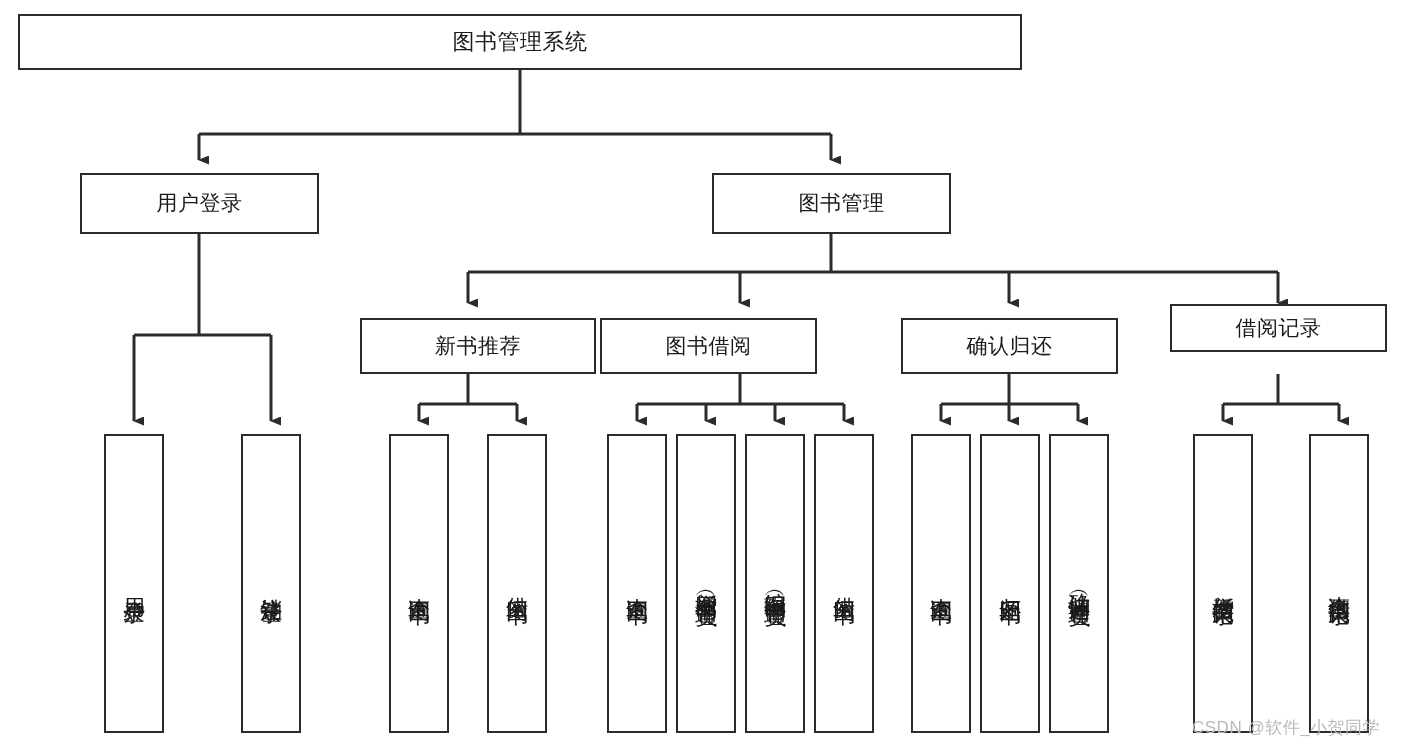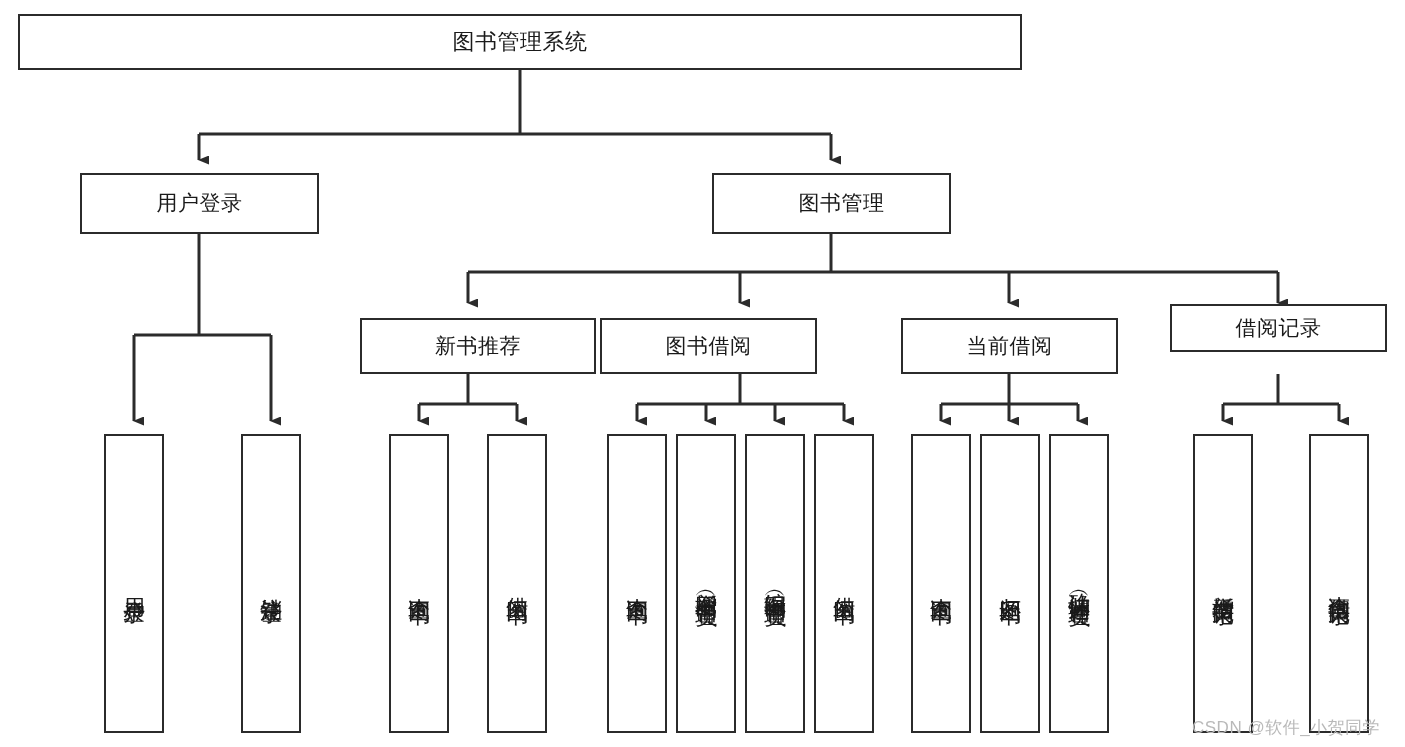--- a/index.html
+++ b/index.html
@@ -138,21 +138,21 @@
     <span class="node-label">图书管理</span>
   </div>
 
   <div class="node horiz" style="left:360px; top:318px; width:236px; height:56px;">
     <span class="node-label">新书推荐</span>
   </div>
   <div class="node horiz" style="left:600px; top:318px; width:217px; height:56px;">
     <span class="node-label">图书借阅</span>
   </div>
   <div class="node horiz" style="left:901px; top:318px; width:217px; height:56px;">
-    <span class="node-label">当前借阅</span>
+    <span class="node-label">确认归还</span>
   </div>
   <div class="node horiz" style="left:1170px; top:304px; width:217px; height:48px;font-family:Liberation Serif, serif;">
     <span class="node-label">借阅记录</span>
   </div>
 
   <div class="node vert" style="left:104px; top:434px; width:60px; height:299px;">
     <span class="node-label">用户登录</span>
   </div>
   <div class="node vert" style="left:241px; top:434px; width:60px; height:299px;">
     <span class="node-label">注销登录</span>

